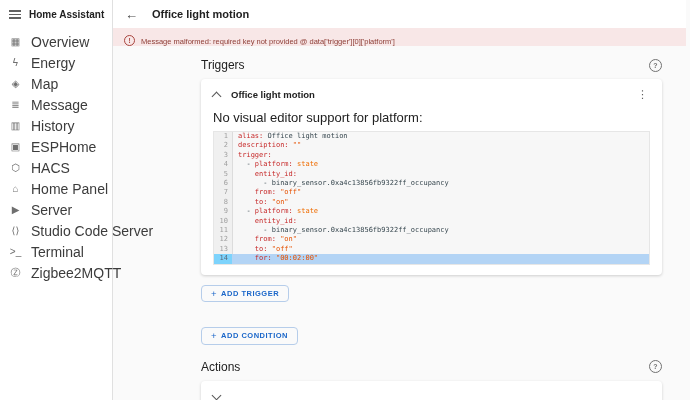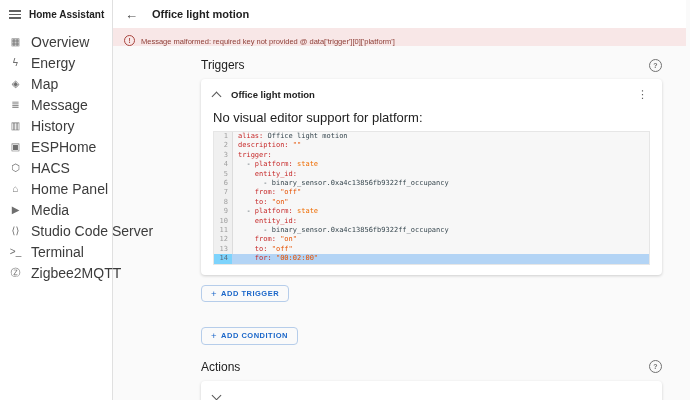--- a/index.html
+++ b/index.html
@@ -105,21 +105,21 @@
         <div class="nav-item">
     <span class="nav-icon">⬡</span>
     <span class="nav-label">HACS</span>
   </div>
         <div class="nav-item">
     <span class="nav-icon">⌂</span>
     <span class="nav-label">Home Panel</span>
   </div>
         <div class="nav-item">
     <span class="nav-icon">▶</span>
-    <span class="nav-label">Media</span>
+    <span class="nav-label">Server</span>
   </div>
         <div class="nav-item">
     <span class="nav-icon">⟨⟩</span>
     <span class="nav-label">Studio Code Server</span>
   </div>
         <div class="nav-item">
     <span class="nav-icon">&gt;_</span>
     <span class="nav-label">Terminal</span>
   </div>
         <div class="nav-item">

